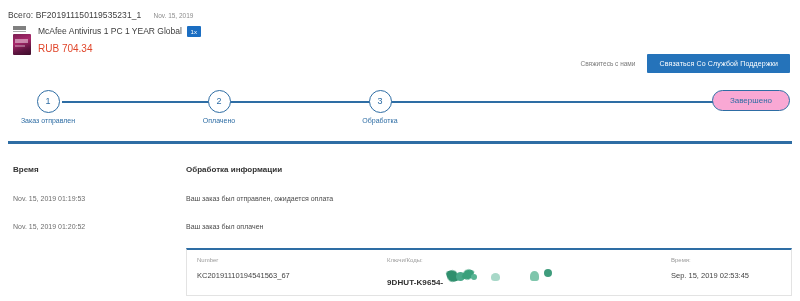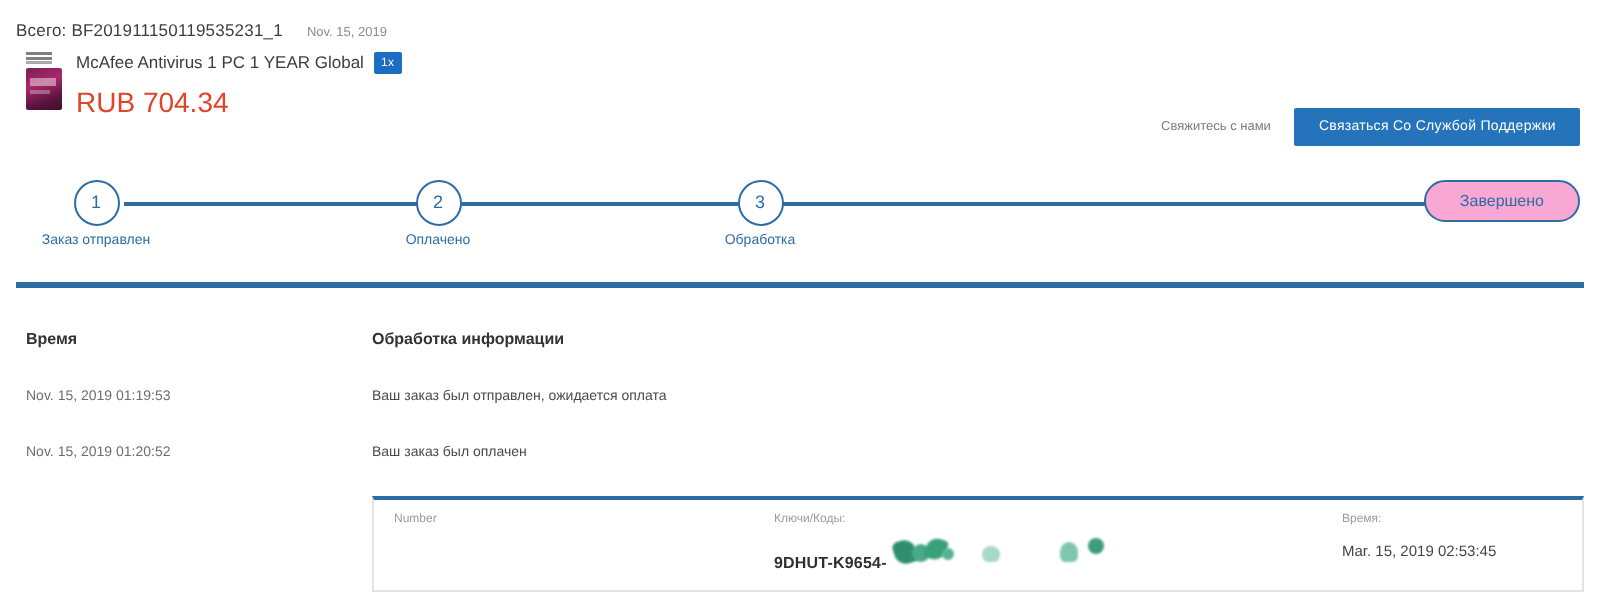--- a/index.html
+++ b/index.html
@@ -97,21 +97,21 @@
   .qty-badge {
     background: #1b6ec2;
     color: #ffffff;
     font-size: 6px;
     line-height: 1;
     padding: 2.5px 3.5px 2.5px 3.5px;
     border-radius: 1px;
     letter-spacing: .2px;
   }
   .prod-price {
-    font-size: 14px;
+    font-size: 10px;
     color: #e0452a;
     margin-top: 4px;
   }
 
   
   .support-row {
     position: absolute;
     right: 10px;
     top: 54px;
     display: flex;
@@ -372,33 +372,34 @@
   <div class="hist-row hist-body">
     <div class="col-time"></div>
     <div class="col-info">Ваш заказ был подтвержден</div>
   </div>
 </div>
 
 <div class="key-card">
 
   <div class="key-col key-col-number">
     <div class="key-label">Number</div>
+    <div class="key-value">KC20191110194541563_67</div>
   </div>
 
   <div class="key-col key-col-keys">
     <div class="key-label">Ключи/Коды:</div>
     <div class="keycode-wrap">
       <span class="key-value-strong">9DHUT-K9654-</span>
       <span class="blob b1"></span>
       <span class="blob b2"></span>
       <span class="blob b3"></span>
       <span class="blob b4"></span>
       <span class="blob b5"></span>
       <span class="blob b6"></span>
       <span class="blob b7"></span>
     </div>
   </div>
 
   <div class="key-col key-col-time">
     <div class="key-label">Время:</div>
-    <div class="key-value">Mar. 15, 2019 02:53:45</div>
+    <div class="key-value">Sep. 15, 2019 02:53:45</div>
   </div>
 </div>
 
 </body></html>

